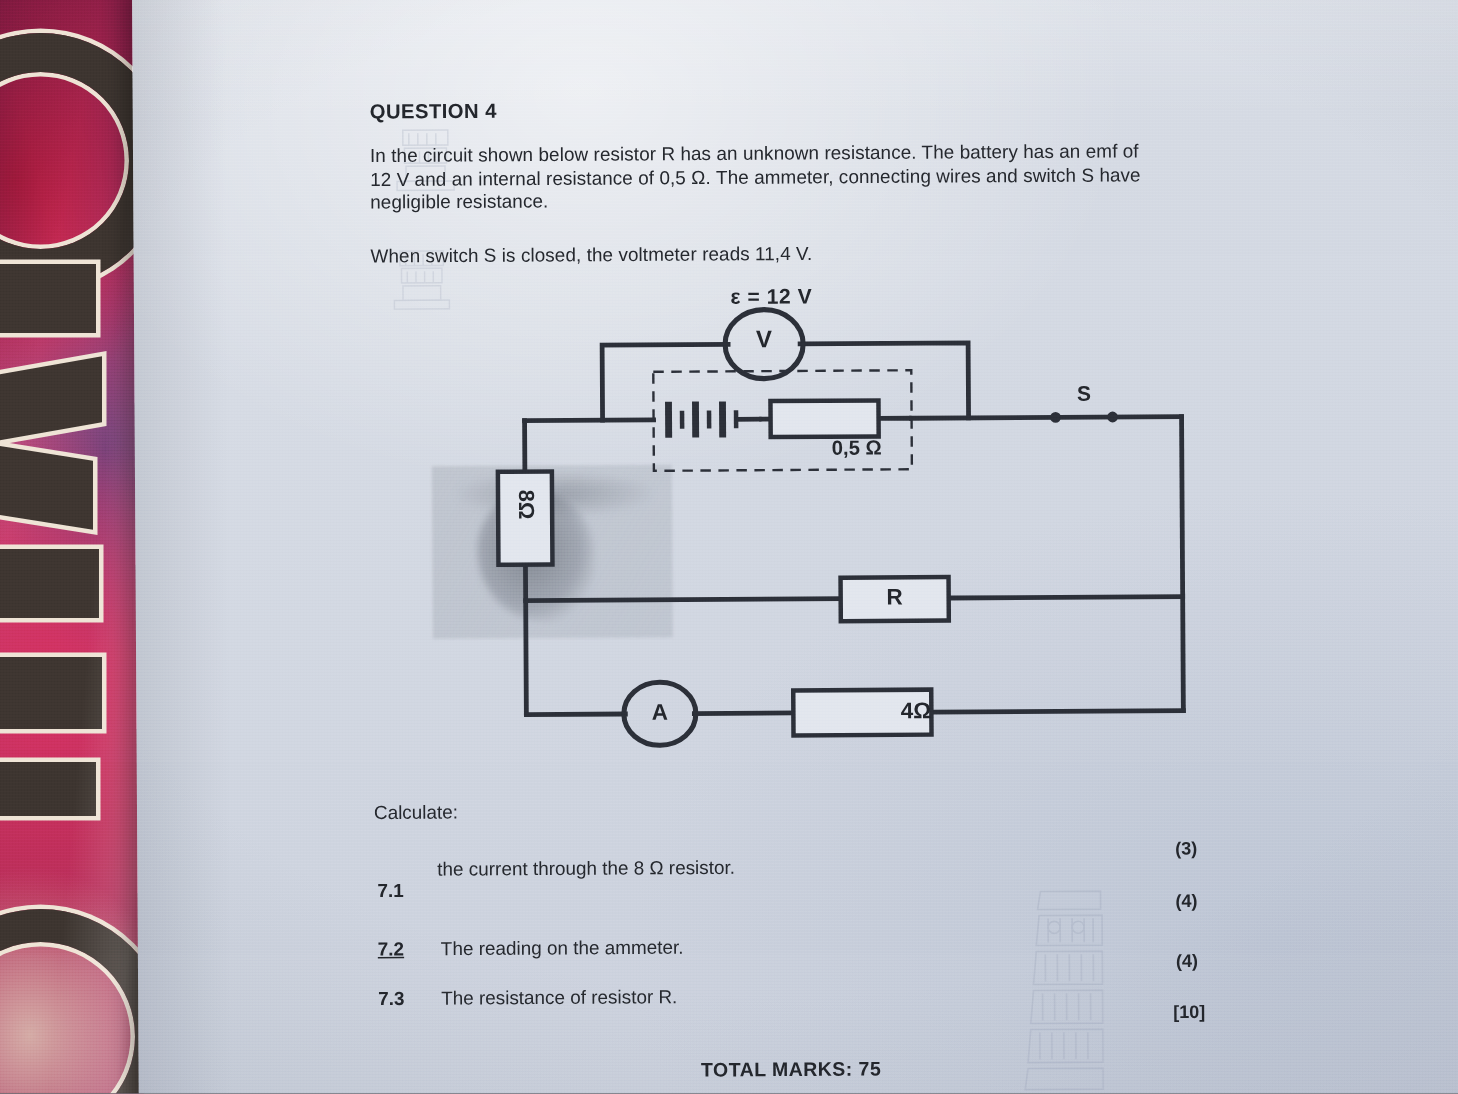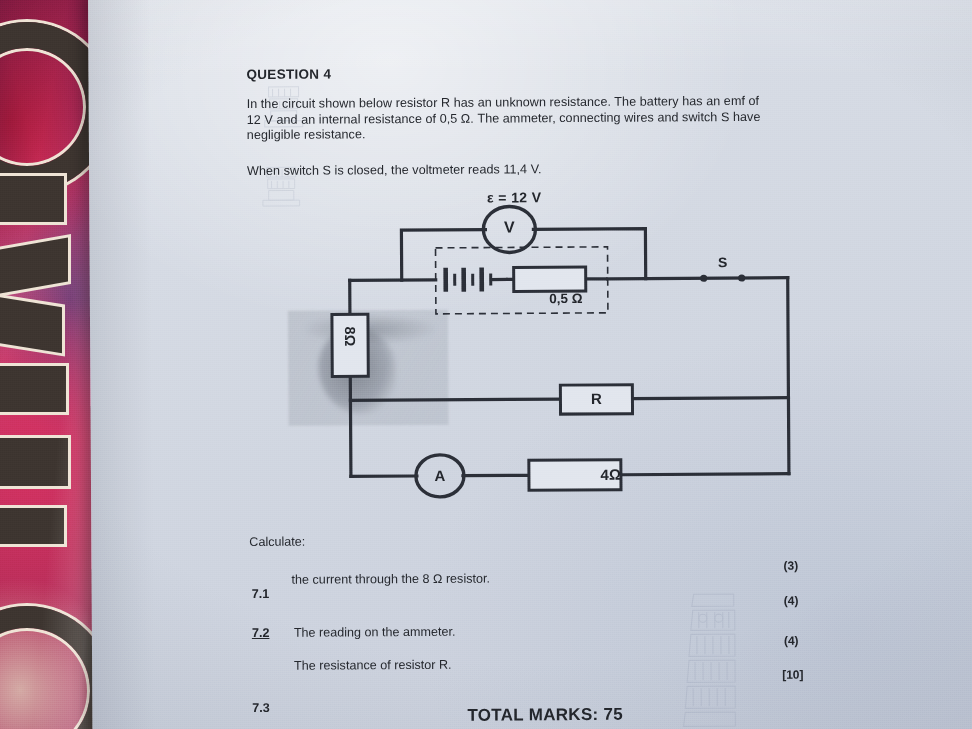--- a/index.html
+++ b/index.html
@@ -127,21 +127,21 @@
   }
   .marks {
     position: absolute;
     font-size: 12px;
     font-weight: bold;
     color: #23262c;
   }
   .total {
     position: absolute;
     left: 375px; top: 708px;
-    font-size: 17px;
+    font-size: 13px;
     font-weight: bold;
     letter-spacing: .3px;
     color: #23262c;
   }
 
   
   .wm {
     position: absolute;
     opacity: .30;
     pointer-events: none;
@@ -310,21 +310,21 @@
 
         <rect x="238" y="273" width="92" height="30" fill="#e2e6ee" stroke="#2b2f38" stroke-width="3"></rect>
       </svg>
 
       <div style="position:absolute; left:180px; top:2px; width:90px; text-align:center;
                   font-size:14px; font-weight:bold; color:#23262c; letter-spacing:.4px;">ε = 12 V</div>
 
       <div style="position:absolute; left:196px; top:31px; width:48px; text-align:center;
                   font-size:16px; font-weight:bold; color:#23262c;">V</div>
 
-      <div style="position:absolute; left:238px; top:104px; width:76px; text-align:center;
+      <div style="position:absolute; left:222px; top:104px; width:76px; text-align:right;
                   font-size:13.5px; font-weight:bold; color:#23262c;">0,5 Ω</div>
 
       <div style="position:absolute; left:418px; top:68px; width:30px; text-align:center;
                   font-size:14px; font-weight:bold; color:#23262c;">S</div>
 
       <div style="position:absolute; left:36px; top:140px; width:48px; text-align:center;
                   font-size:14.5px; font-weight:bold; color:#23262c;
                   transform:rotate(90deg); transform-origin:center;">8Ω</div>
 
       <div style="position:absolute; left:270px; top:203px; width:72px; text-align:center;
@@ -340,21 +340,21 @@
     <div class="calc-label">Calculate:</div>
 
     <div class="sub-num" style="left:160px; top:588px;">7.1</div>
     <div class="sub-text" style="left:200px; top:574px; width:330px;">the current through the 8 Ω resistor.</div>
     <div class="marks" style="left:692px; top:563px;">(3)</div>
 
     <div class="sub-num" style="left:160px; top:627px;text-decoration:underline;">7.2</div>
     <div class="sub-text" style="left:202px; top:627px; width:330px;">The reading on the ammeter.</div>
     <div class="marks" style="left:692px; top:598px;">(4)</div>
 
-    <div class="sub-num" style="left:160px; top:660px;margin-top:42px;">7.3</div>
+    <div class="sub-num" style="left:160px; top:660px;">7.3</div>
     <div class="sub-text" style="left:202px; top:660px; width:330px;">The resistance of resistor R.</div>
     <div class="marks" style="left:692px; top:638px;">(4)</div>
 
     <div class="marks" style="left:690px; top:672px;">[10]</div>
 
     <div class="total">TOTAL MARKS: 75</div>
   </div>
 
   <div id="grain"></div>
 </div>

